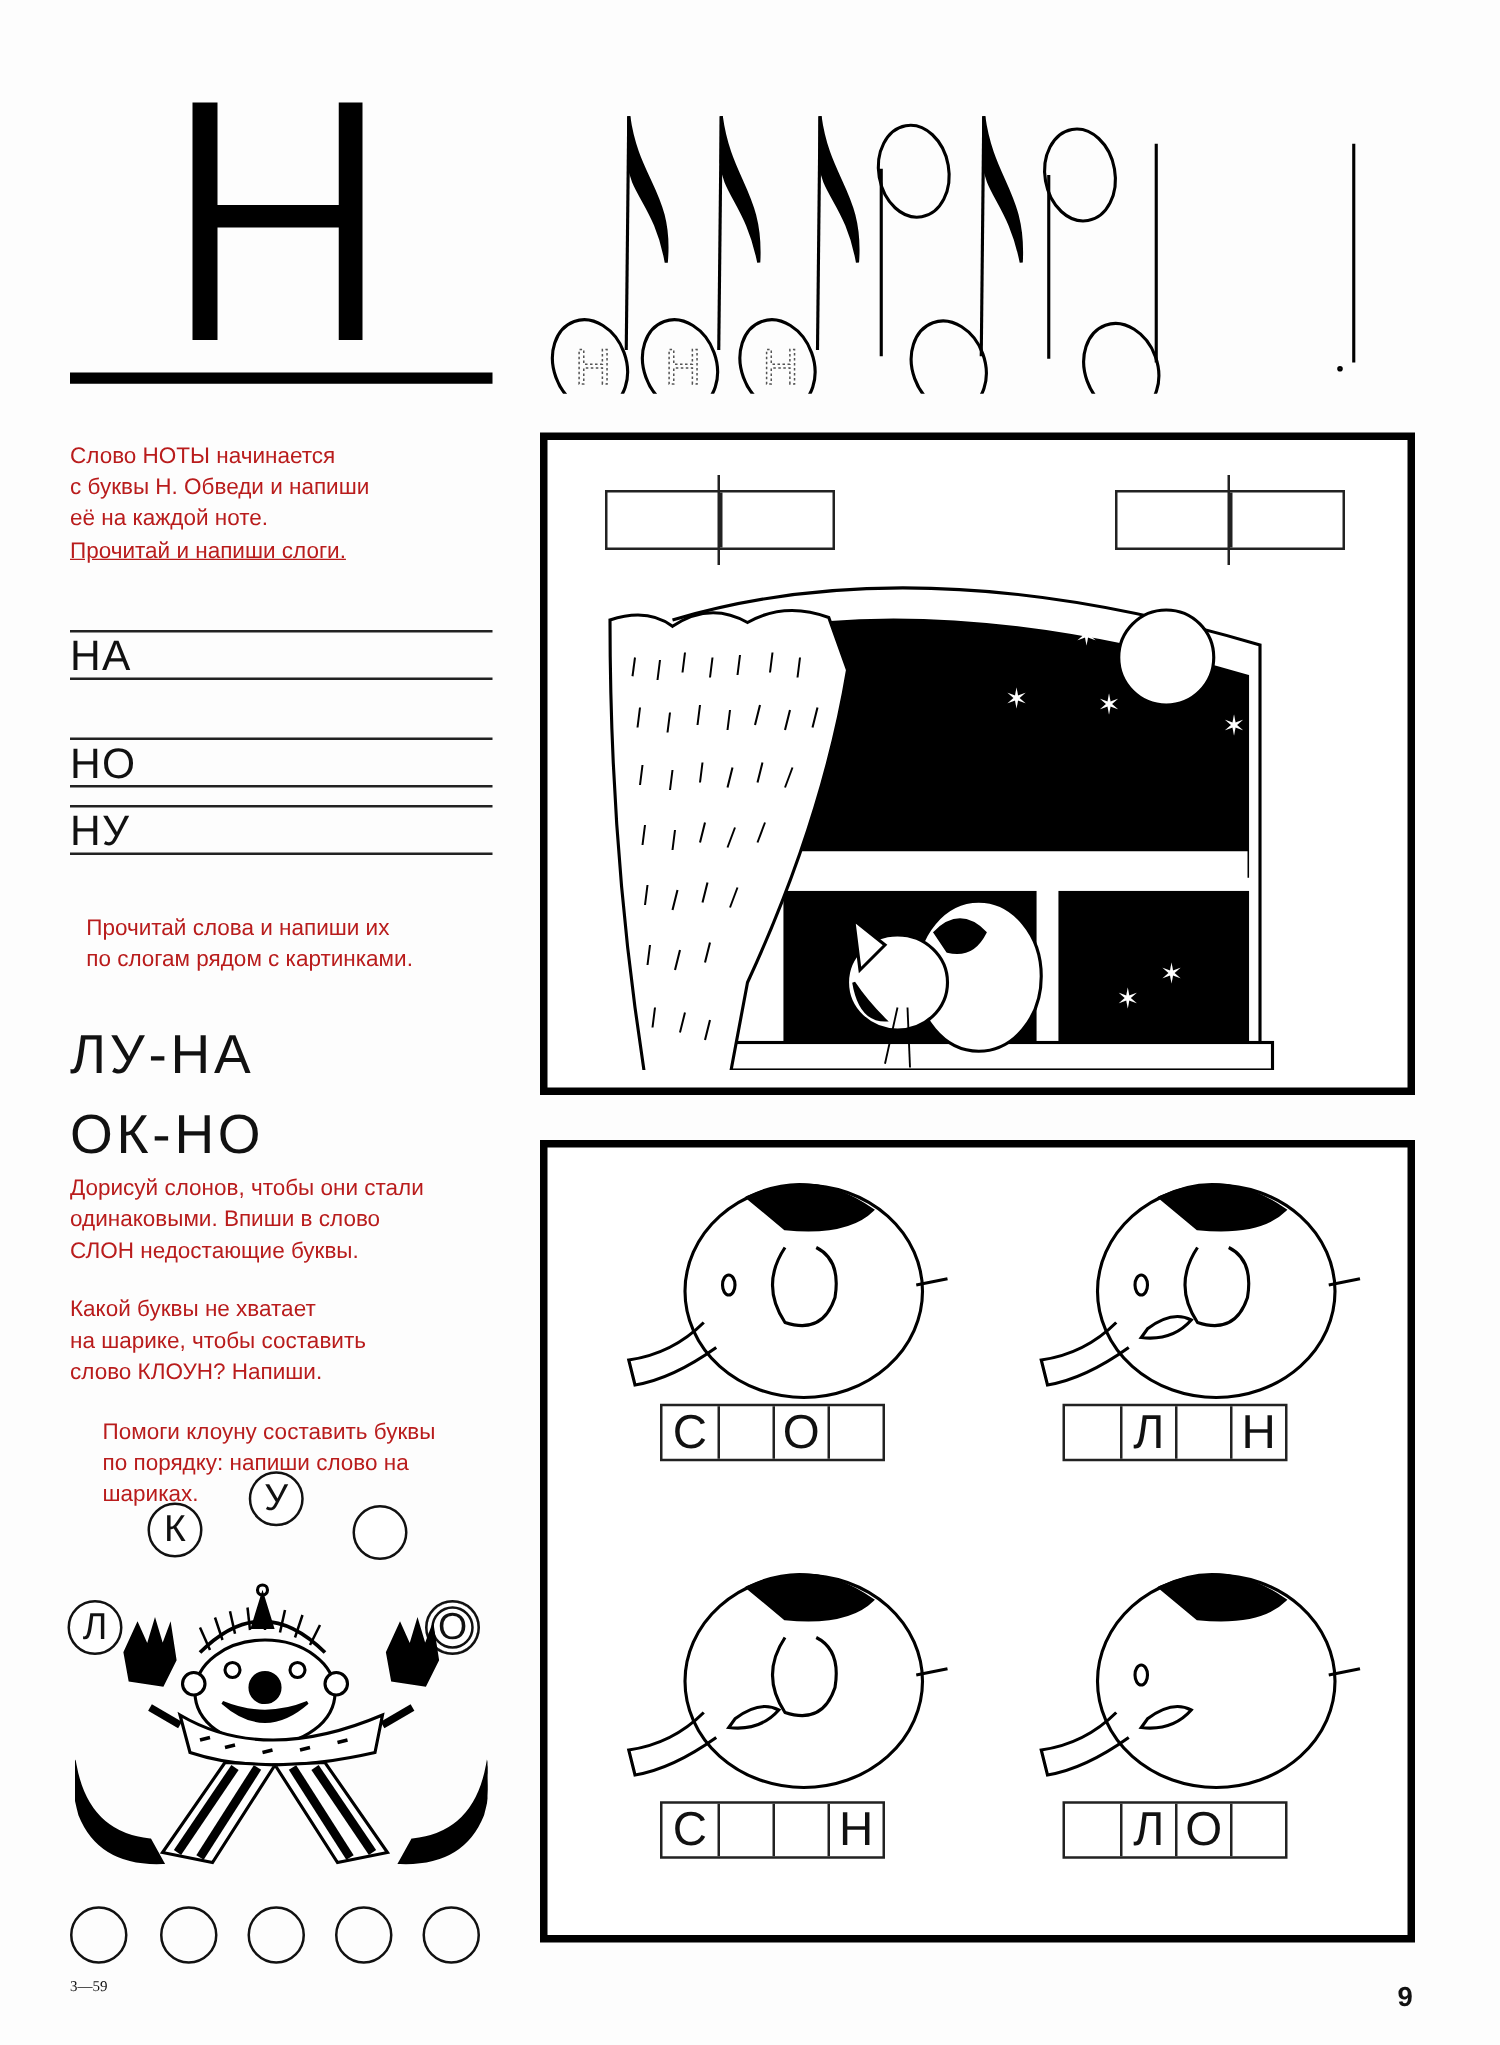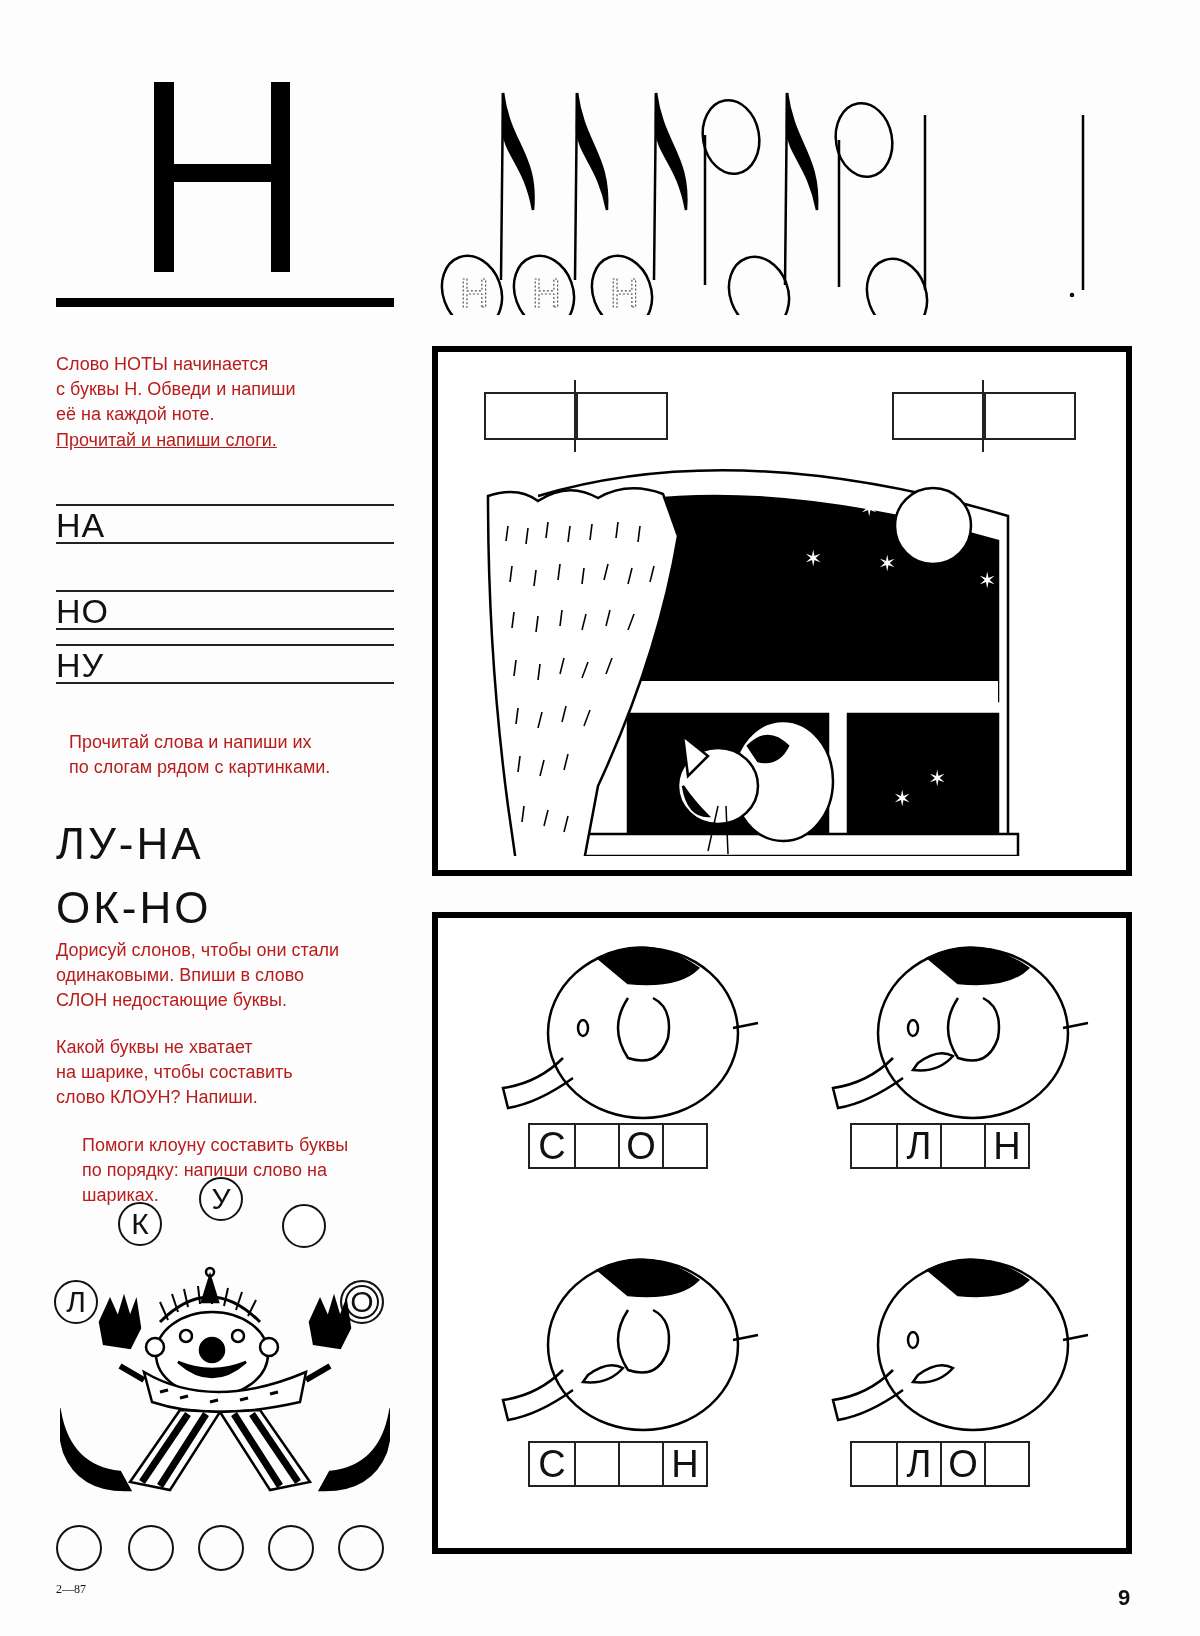--- a/index.html
+++ b/index.html
@@ -315,14 +315,14 @@
     <div class="letter-cell">Н</div>
   </div>
   <div class="letter-grid" style="left:412px; top:523px;">
     <div class="letter-cell"></div>
     <div class="letter-cell">Л</div>
     <div class="letter-cell">О</div>
     <div class="letter-cell"></div>
   </div>
 </div>
 
-<div class="abs footer-code">2—87</div>
+<div class="abs footer-code">3—59</div>
 <div class="abs page-number">9</div>
 
 </body></html>

